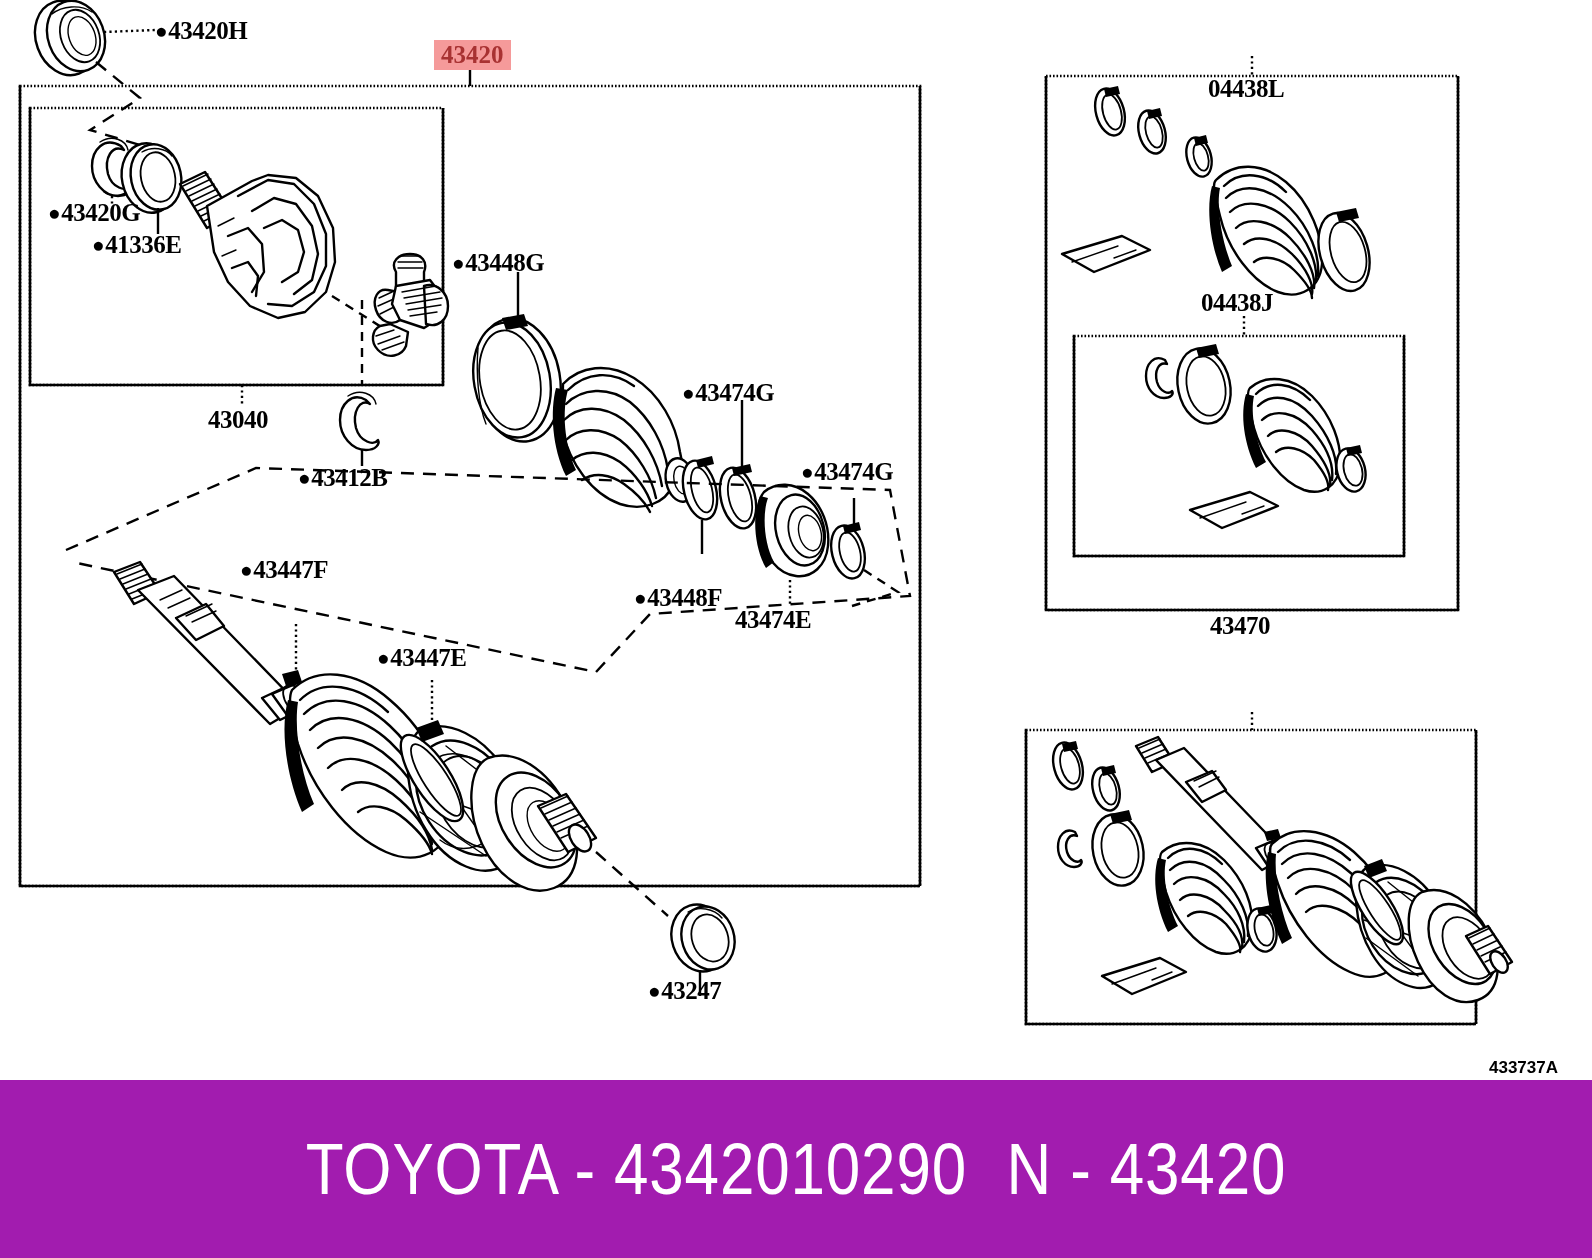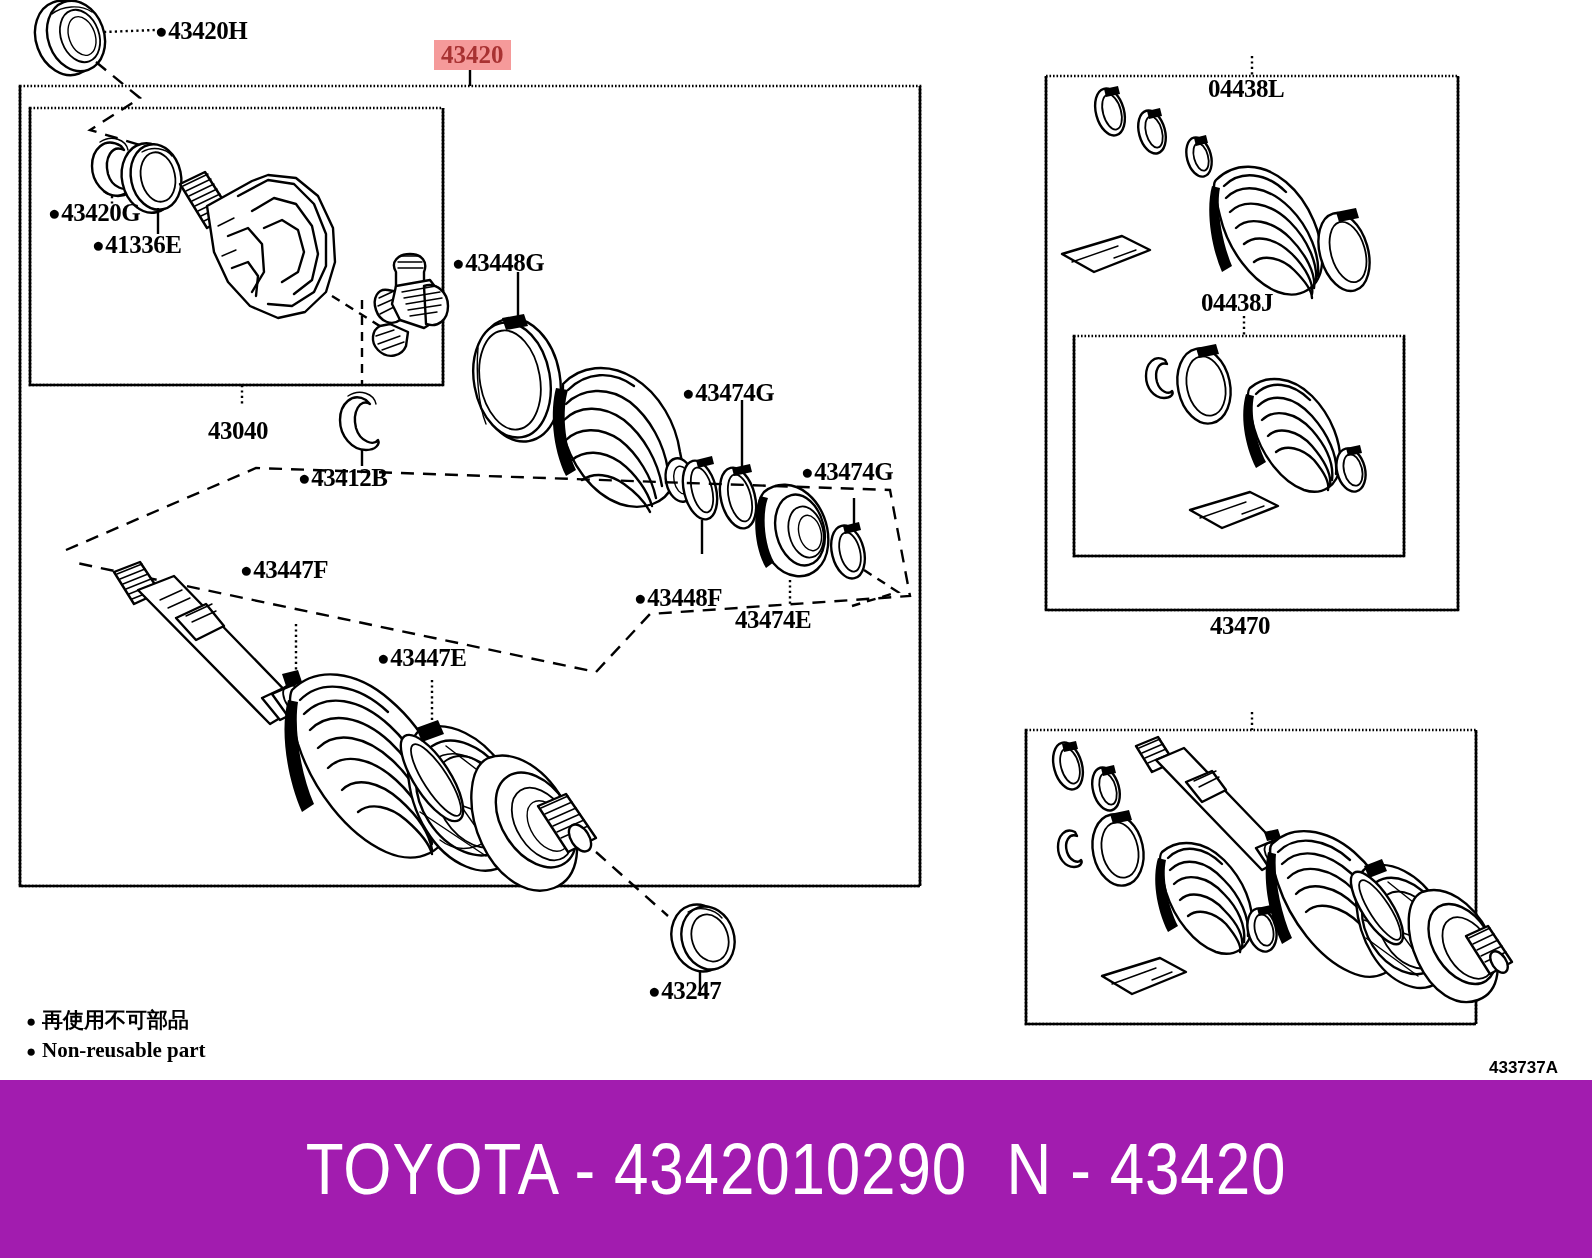--- a/index.html
+++ b/index.html
@@ -493,21 +493,21 @@
   <div class="lbl dotted" style="left:155px; top:18px;text-align:center;">43420H</div>
 
   <div class="lbl-hl" style="left:434px; top:40px;">43420</div>
 
   <div class="lbl dotted" style="left:48px; top:200px;">43420G</div>
 
   <div class="lbl dotted" style="left:92px; top:232px;">41336E</div>
 
   <div class="lbl dotted" style="left:452px; top:250px;">43448G</div>
 
-  <div class="lbl" style="left:208px; top:418px;">43040</div>
+  <div class="lbl" style="left:208px; top:407px;">43040</div>
 
   <div class="lbl dotted" style="left:298px; top:465px;">43412B</div>
 
   <div class="lbl dotted" style="left:682px; top:380px;">43474G</div>
 
   <div class="lbl dotted" style="left:634px; top:549px;margin-top:36px;">43448F</div>
 
   <div class="lbl dotted" style="left:801px; top:459px;">43474G</div>
 
   <div class="lbl" style="left:735px; top:607px;">43474E</div>
@@ -517,28 +517,20 @@
   <div class="lbl dotted" style="left:377px; top:645px;">43447E</div>
 
   <div class="lbl dotted" style="left:648px; top:978px;">43247</div>
 
   <div class="lbl" style="left:1208px; top:32px;margin-top:44px;">04438L</div>
 
   <div class="lbl" style="left:1201px; top:290px;">04438J</div>
 
   <div class="lbl" style="left:1210px; top:613px;">43470</div>
 
-  <div id="legend">
-    <div class="row">
-      <span class="bullet">●</span><span>再使用不可部品</span>
-    </div>
-    <div class="row">
-      <span class="bullet">●</span><span>Non-reusable part</span>
-    </div>
-  </div>
 
   <div class="figcode" style="left:1489px; top:1058px;">433737A</div>
 
   <div id="banner">
     <div id="banner-text"><span>TOYOTA</span><span> - </span><span>4342010290</span><span class="gap"></span><span>N</span><span> - </span><span>43420</span></div>
   </div>
 
 </div>
 
 </body></html>

